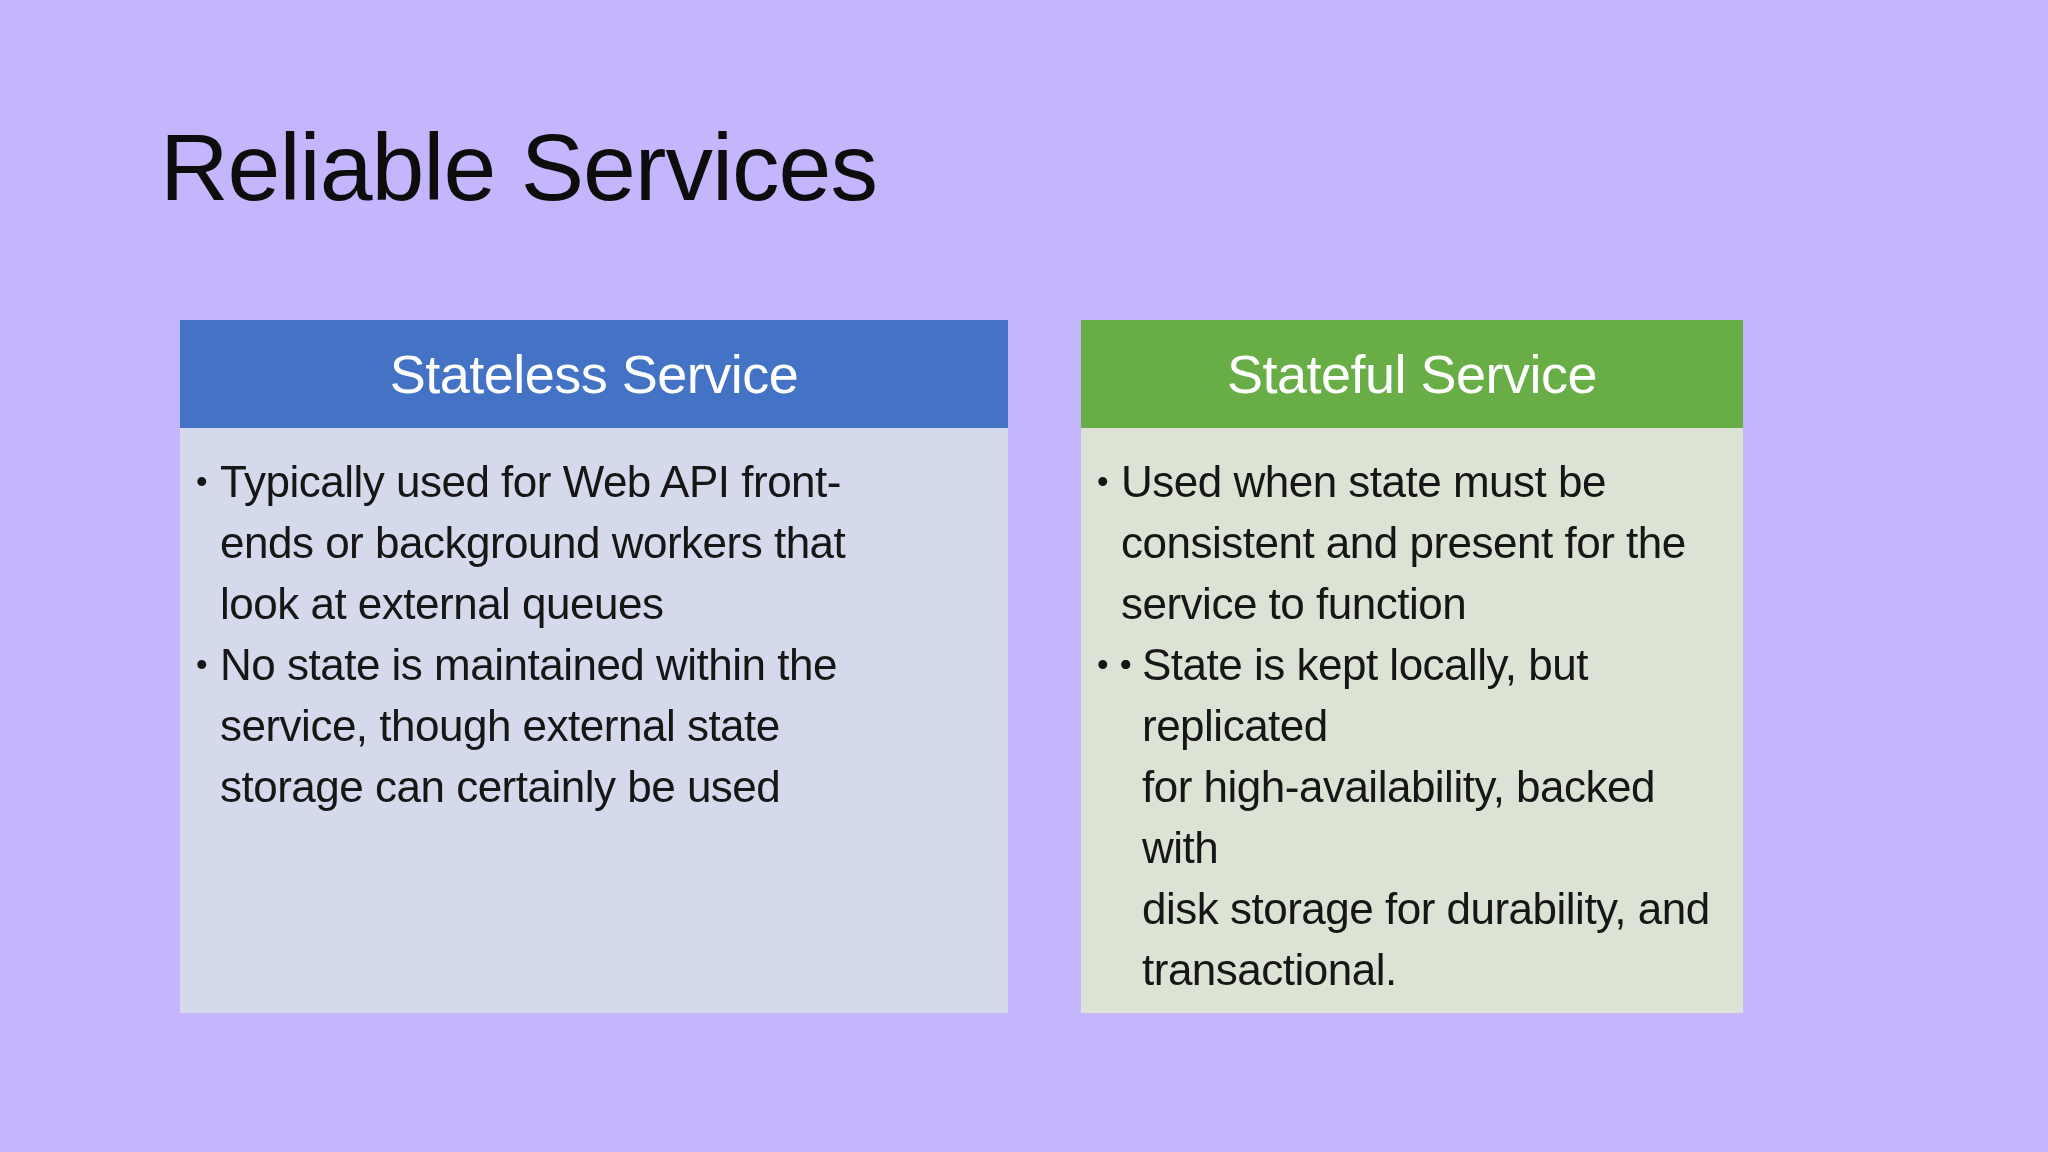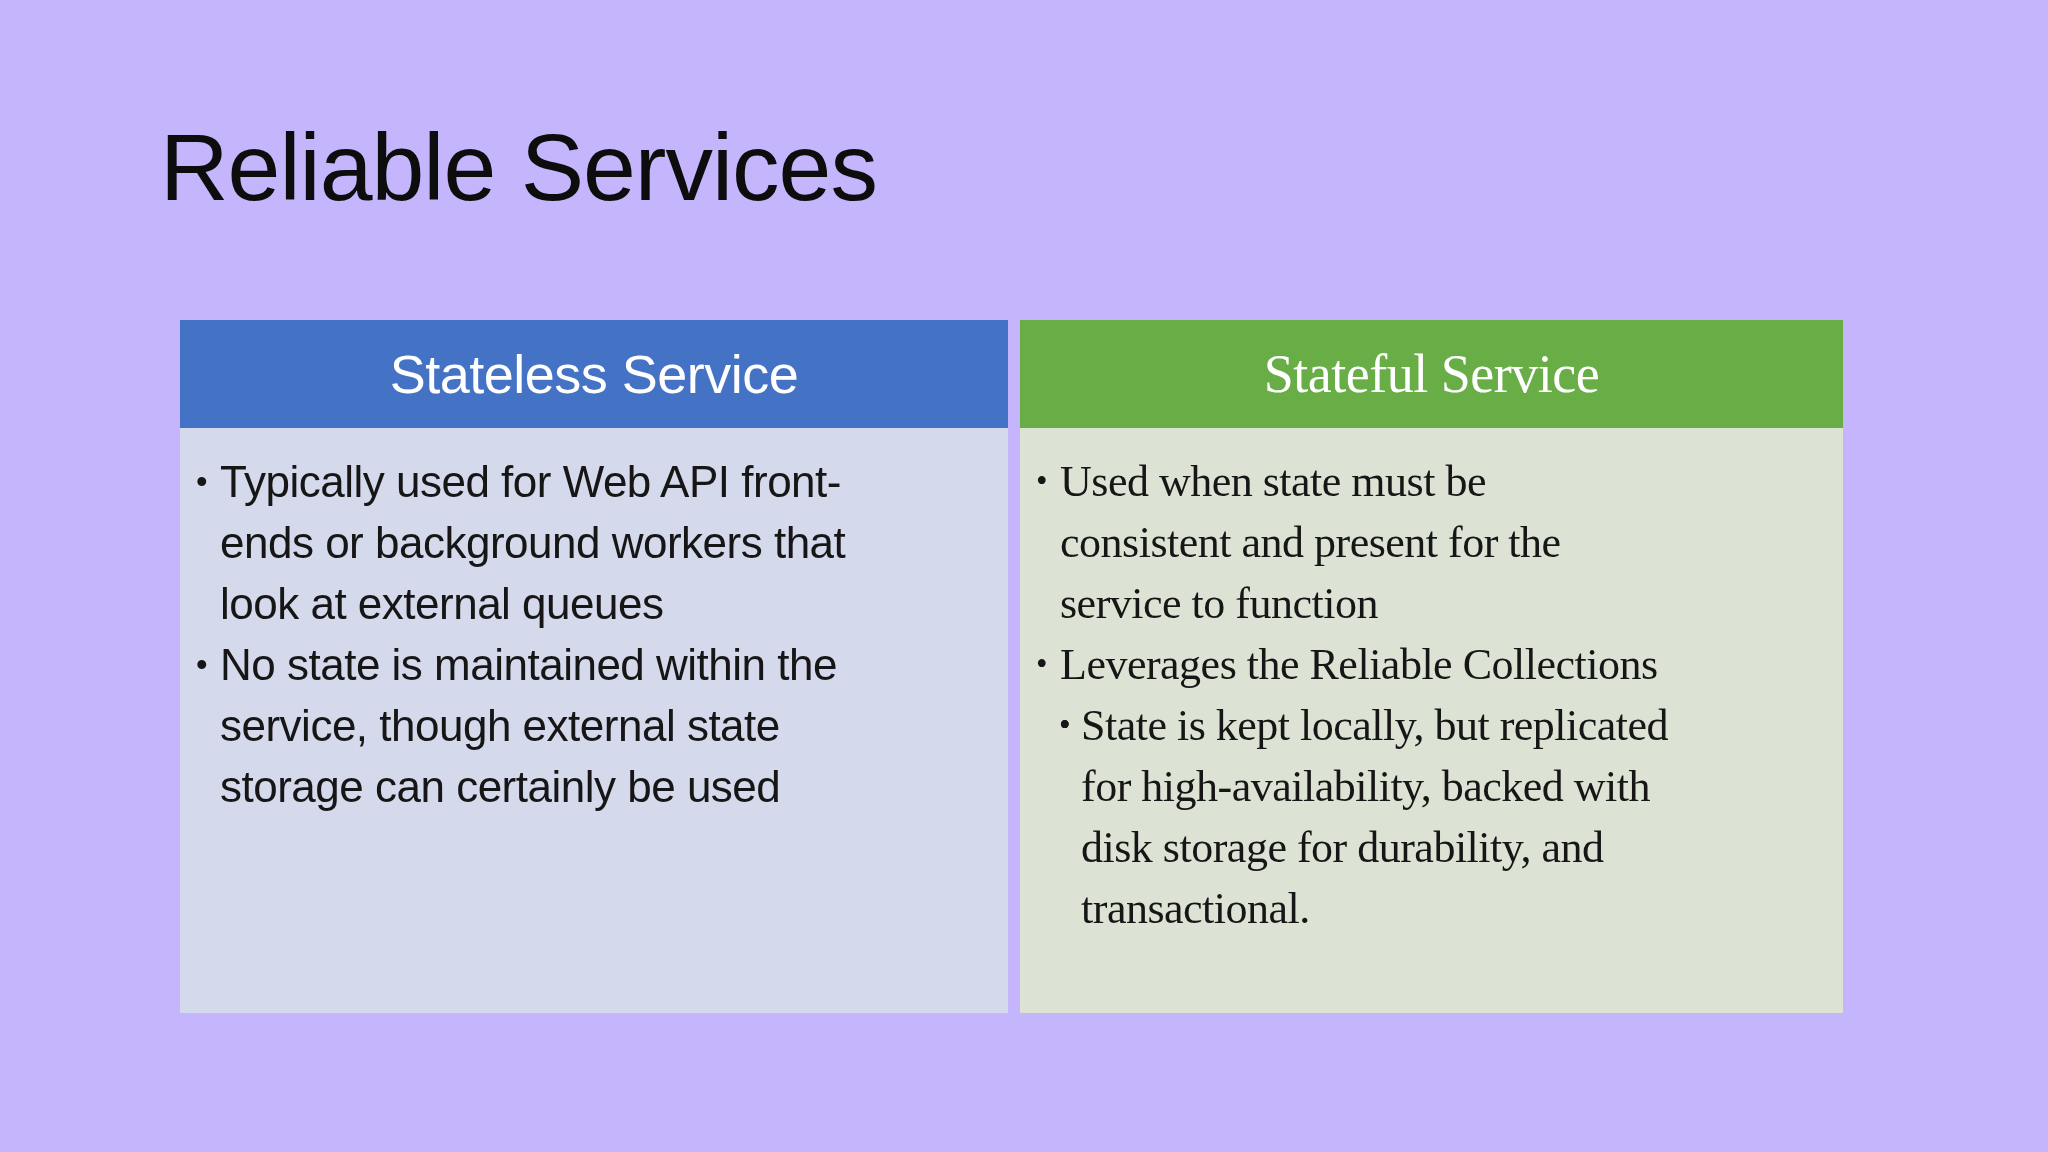--- a/index.html
+++ b/index.html
@@ -22,21 +22,21 @@
   }
   .card{
     position:absolute;
     top:320px;
     width:828px;
     height:693px;
     display:flex;
     flex-direction:column;
   }
   .card.stateless{left:140px;margin-left:40px;}
-  .card.stateful{left:1020px;width:823px;font-family:Liberation Serif, serif;}
+  .card.stateful{left:1081px;width:662px;}
   .card-header{
     height:108px;
     flex:0 0 108px;
     display:flex;
     align-items:center;
     justify-content:center;
     color:#ffffff;
     font-size:54px;
     letter-spacing:-0.5px;
     font-weight:400;
@@ -108,21 +108,20 @@
     <div class="card-body" style="background: rgb(220, 227, 213);">
       <ul class="bullets">
         <li>
           <span class="dot">•</span>
           <span class="bullet-text">Used when state must be
 consistent and present for the
 service to function</span>
         </li>
         <li>
           <span class="dot">•</span>
-          <span class="bullet-text">Leverages the Reliable Collections</span>
           <ul class="bullets">
             <li>
               <span class="dot">•</span>
             </li>
             <li>
               <span class="dot">•</span>
               <span class="bullet-text">State is kept locally, but replicated
 for high-availability, backed with
 disk storage for durability, and
 transactional.</span>

